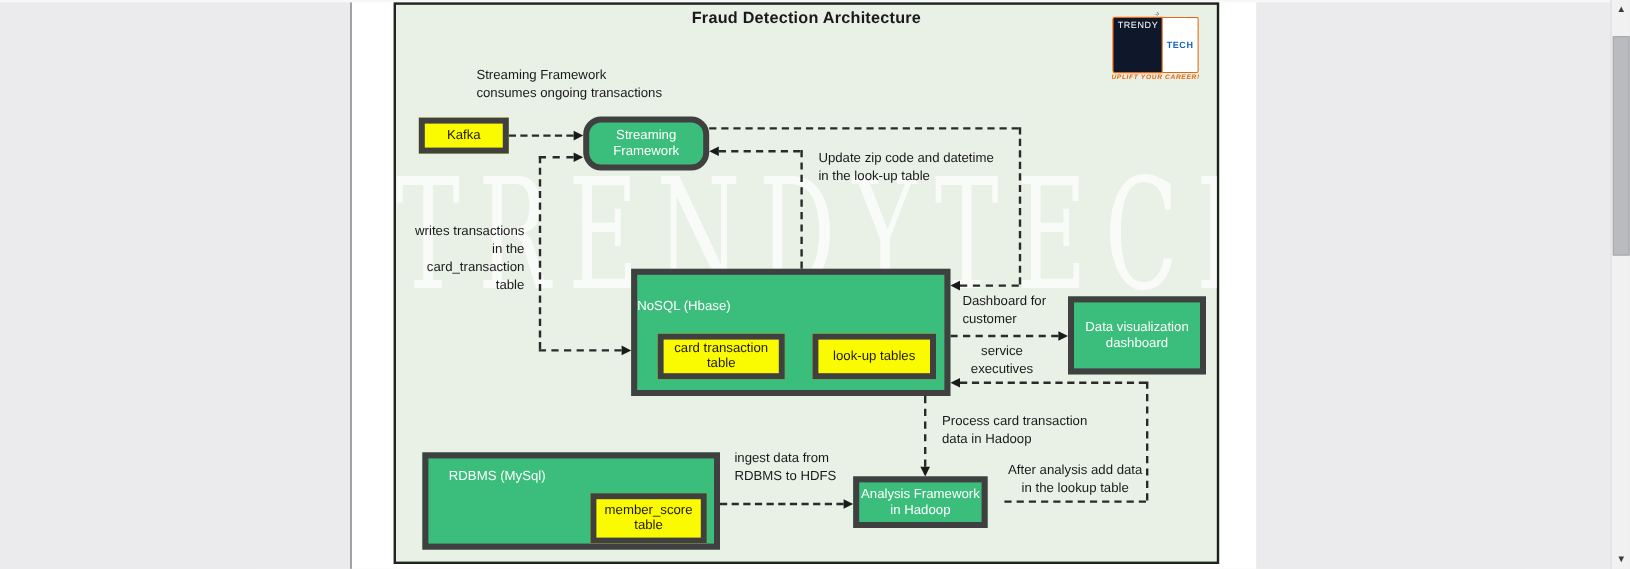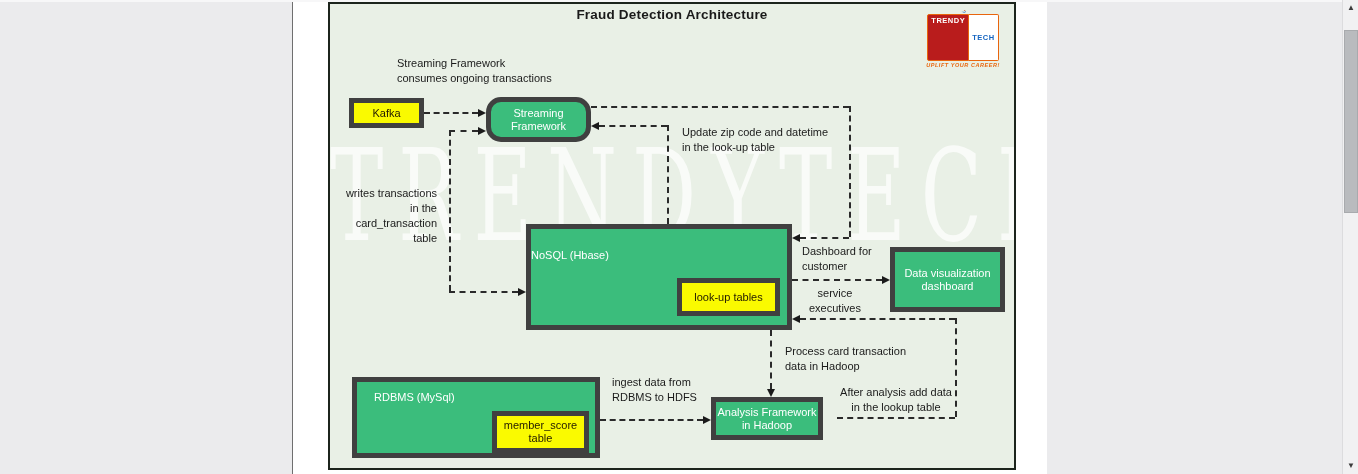--- a/index.html
+++ b/index.html
@@ -39,22 +39,22 @@
   .ah-down  { border-top:8px solid #1a1a1a; border-left:4px solid transparent; border-right:4px solid transparent; }
 
   
   .anno { position:absolute; font-size:11px; line-height:15px; white-space:pre-line; z-index:2; }
   .t-right { text-align:right; } .t-center { text-align:center; }
 
   
   .logo { position:absolute; top:6px; right:8px; width:86px; height:58px; z-index:3;
     display:flex; flex-direction:column; align-items:center; }
   .logo-badge { display:flex; margin-top:1px; }
-  .logo-badge .b1 { background:#b91c1c; color:#ffffff; border:1px solid #e8650d;
-    font-size:7.5px; font-weight:bold; letter-spacing:0.5px; padding:1px 3px; border-radius:2px 0 0 2px; }
+  .logo-badge .b1 { background:#0f172a; color:#ffffff; border:1px solid #e8650d;
+    font-size:7.5px; font-weight:normal; letter-spacing:0.5px; padding:1px 3px; border-radius:2px 0 0 2px; }
   .logo-badge .b2 { background:#ffffff; color:#1464c0; border:1px solid #e8650d; border-left:none;
     font-size:7.5px; font-weight:bold; letter-spacing:0.5px; padding:18px 3px; border-radius:0 2px 2px 0; }
   .logo-tagline { font-size:5.5px; font-weight:bold; font-style:italic;
     color:#e8650d; letter-spacing:0.55px; margin-top:1px; white-space:nowrap; }
 
   
   .scrollbar { position:absolute; left:1342px; top:0; width:16px; height:474px;
     background:#f1f1f2; border-left:1px solid #dcdcde; z-index:5; }
   .scroll-btn { position:absolute; left:0; width:16px; height:16px; color:#3c3c3c;
     font-size:8px; line-height:16px; text-align:center; cursor:default; }
@@ -94,20 +94,21 @@
     <div class="logo-tagline">UPLIFT YOUR CAREER!</div>
   </div>
 
   <div class="node yellow" style="left:19px; top:94px; width:75px; height:30px;">Kafka</div>
 
   <div class="node green" style="left:156px; top:93px; width:105px; height:45px;border-radius:15px;">Streaming
 Framework</div>
 
   <div class="node green" style="left:196px; top:220px; width:266px; height:106px; align-items:flex-start;">
     <span style="position:absolute; top:20px; left:0; width:100%; text-align:left;">NoSQL (Hbase)</span>
+    <div class="node yellow" style="left:17px; top:49px; width:106px; height:38px;">card transaction table</div>
     <div class="node yellow" style="left:146px; top:49px; width:103px; height:38px;">look-up tables</div>
   </div>
 
   <div class="node green" style="left:560px; top:243px; width:115px; height:65px;">Data visualization
 dashboard</div>
 
   <div class="node green" style="left:22px; top:373px; width:248px; height:81px; align-items:flex-start;">
     <span style="position:absolute; top:9px; left:17px;">RDBMS (MySql)</span>
     <div class="node yellow" style="left:135px; top:29px; width:97px; height:42px;">member_score table</div>
   </div>

